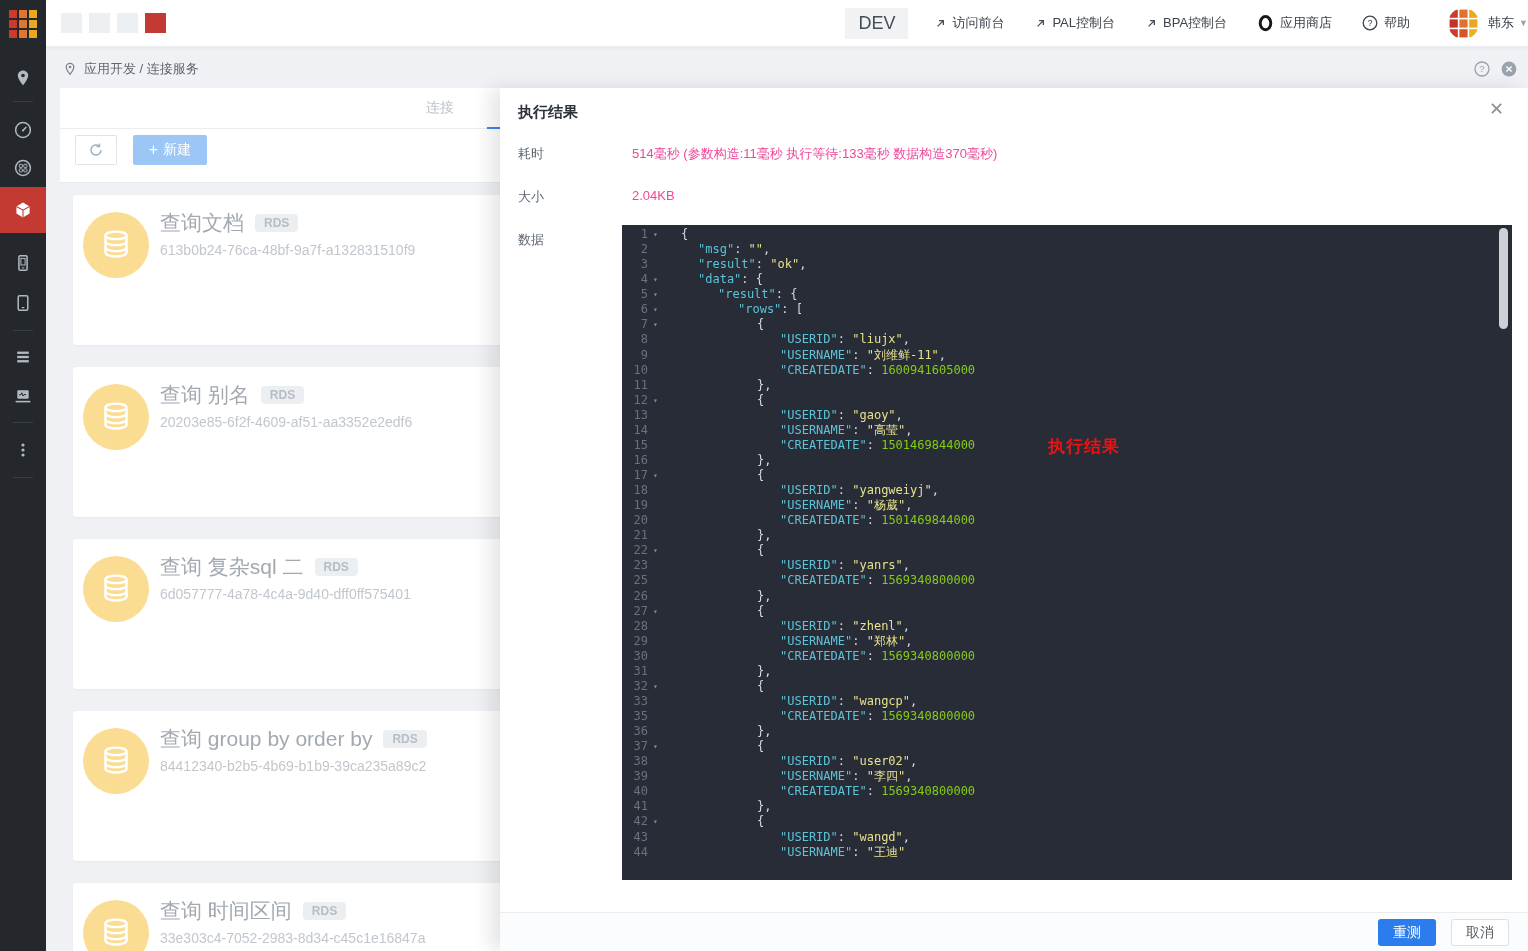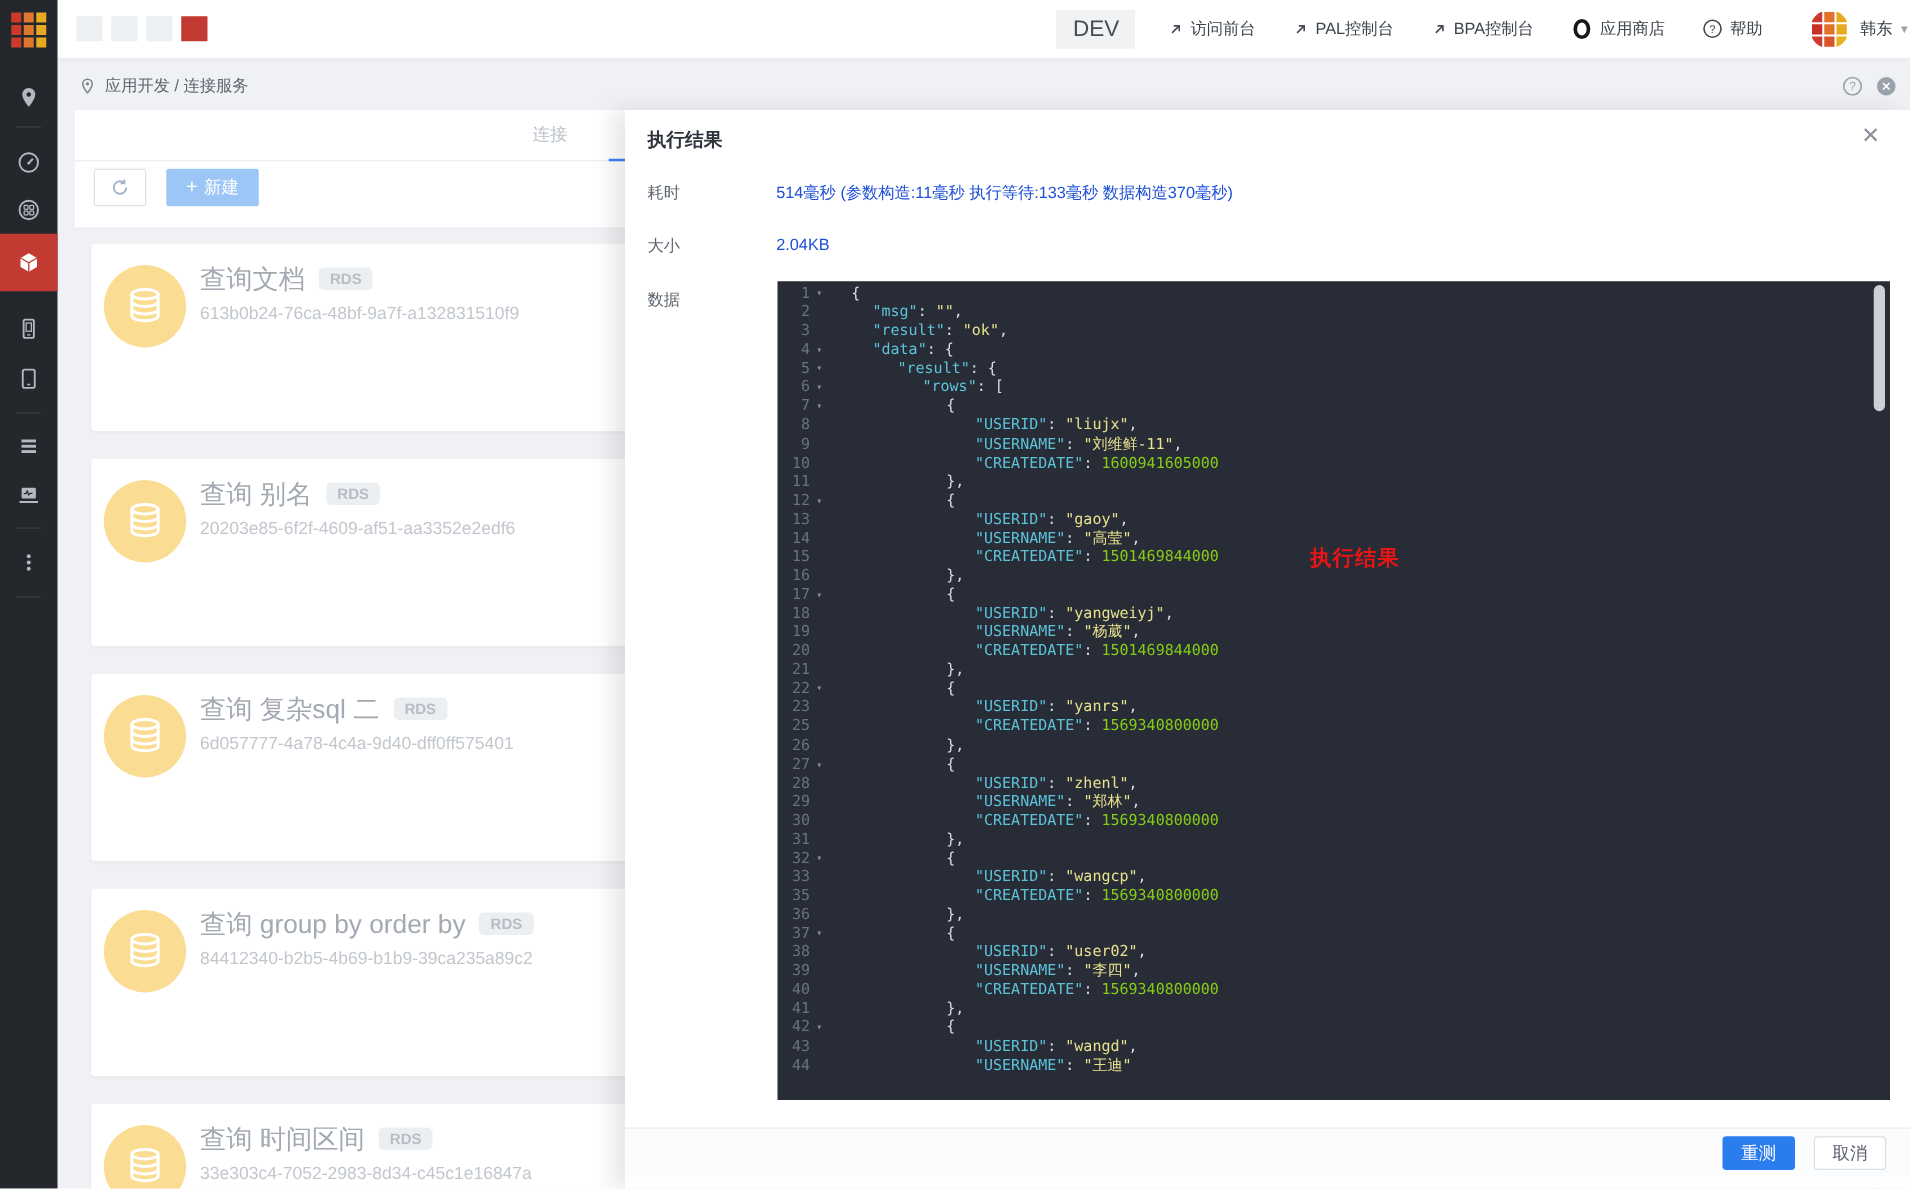--- a/index.html
+++ b/index.html
@@ -64,40 +64,40 @@
   .card-badge { background:#eceff2; border-radius:4px; padding:2px 9px; font-size:12px; font-weight:bold;
                 color:#b7bdc5;text-align:center; }
   .card-uuid { position:absolute; left:87px; top:47px; font-size:14px; color:#c2c7cd; }
 
   
   .modal { position:absolute; left:500px; top:88px; width:1028px; height:863px; background:#fff;
            z-index:40; box-shadow:-10px 0 18px rgba(0,0,0,.10); }
   .modal-title { position:absolute; left:18px; top:15px; font-size:15px; font-weight:bold; color:#2e343c; }
   .modal-close { position:absolute; right:24px; top:10px; font-size:18px; color:#8a919b; cursor:pointer; }
   .m-label { position:absolute; left:18px; font-size:13px; color:#5d6670; }
-  .m-value { position:absolute; left:121px; font-size:13px; color:#1d4ed8; }
+  .m-value { position:absolute; left:132px; font-size:13px; color:#ec4899; }
 
   
   .editor { position:absolute; left:122px; top:137px; width:890px; height:655px; background:#282c37;
             overflow:hidden; font-family:"DejaVu Sans Mono","Liberation Mono",monospace; font-size:12px; }
   .ed-lines { position:absolute; left:0; top:2px; right:0; }
   .ed-line { position:relative; height:15.07px; line-height:15.07px; white-space:pre; }
   .ln { position:absolute; left:0; top:0; width:26px; text-align:right; color:#68727f; }
   .fold { position:absolute; left:31px; top:0; font-size:8px; color:#828b98; cursor:pointer; }
   .code { position:absolute; left:38px; top:0; }
   .tk-k { color:#5cc3d8; }
   .tk-s { color:#e7e18d; }
   .tk-n { color:#84cc16; }
   .tk-p { color:#d6dce5; }
   .ed-scroll { position:absolute; right:4px; top:3px; width:9px; height:101px; border-radius:5px;
                background:#cdd0d5; z-index:2; cursor:pointer; }
   .annotation { position:absolute; left:548px; top:347px; color:#ea1414; font-weight:bold;
                 font-size:17px; letter-spacing:1px; z-index:3; }
 
-  .modal-footer { position:absolute; left:0; bottom:10px; width:100%; height:39px; background:#fbfcfd;
+  .modal-footer { position:absolute; left:0; bottom:0; width:100%; height:39px; background:#fbfcfd;
                   border-top:1px solid #ececec; }
   .btn { position:absolute; top:6px; width:58px; height:27px; border-radius:3px; font-size:14px;
          display:flex; align-items:center; justify-content:center; cursor:pointer; }
   .btn-retest { right:92px; background:#2b7cec; color:#fff; }
   .btn-cancel { right:19px; background:#fff; border:1px solid #dcdfe3; color:#565e68; }
 </style>
 </head>
 <body>
 
 <div class="stage">

